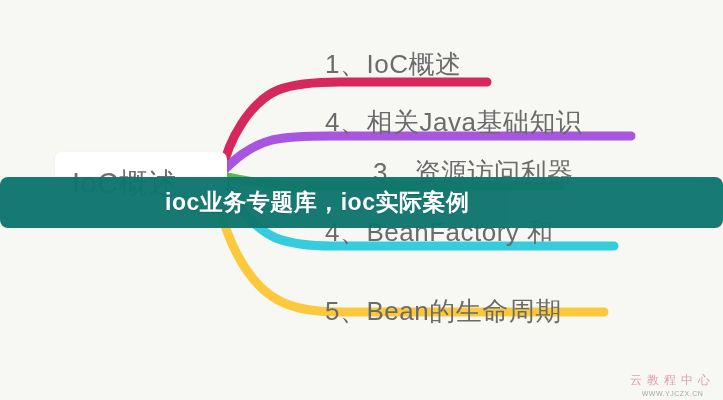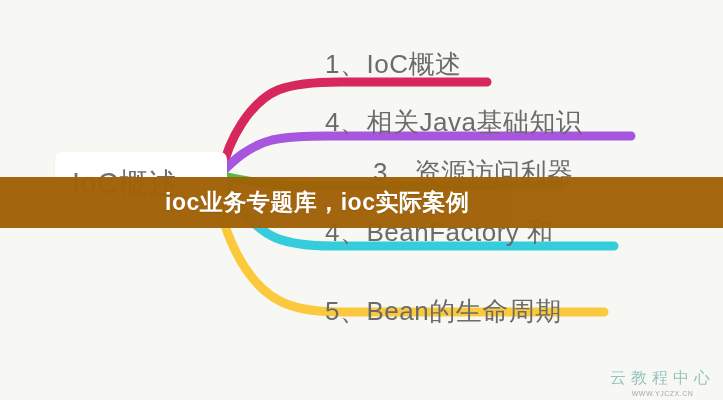--- a/index.html
+++ b/index.html
@@ -77,22 +77,22 @@
     text-shadow: 0 1px 1px rgba(0,0,0,0.12);
   }
   #watermark {
     position: absolute;
     right: 8px;
     bottom: 3px;
     text-align: center;
     opacity: 0.42;
   }
   #watermark-main {
-    font-size: 16px;
-    color: #0f766e;
+    font-size: 12px;
+    color: #be185d;
     letter-spacing: 5px;
     font-family: Liberation Sans, sans-serif;
   }
   #watermark-sub {
     font-size: 7px;
     color: #333333;
     letter-spacing: 0.5px;
     margin-top: 1px;
     filter: blur(0.5px);
     font-family: "Liberation Sans", "DejaVu Sans", sans-serif;
@@ -124,21 +124,21 @@
   <div class="node-label branch-label" id="branch-label-2">4、相关Java基础知识</div>
 
   <div class="node-label branch-label" id="branch-label-3">3、资源访问利器</div>
 
   <div class="node-label branch-label" id="branch-label-4">
     <div>4、BeanFactory 和</div>
   </div>
 
   <div class="node-label branch-label" id="branch-label-5">5、Bean的生命周期</div>
 
-  <div id="banner" style="background: #a16207; opacity: 0.97;">
+  <div id="banner" style="background: #0f766e; opacity: 0.97; border-radius: 8px;">
     <span id="banner-title" style="color: rgb(255, 255, 255);">ioc业务专题库，ioc实际案例</span>
   </div>
 
   <div id="watermark">
     <div id="watermark-main">云教程中心</div>
     <div id="watermark-sub">WWW.YJCZX.CN</div>
   </div>
 
 </div>
 

